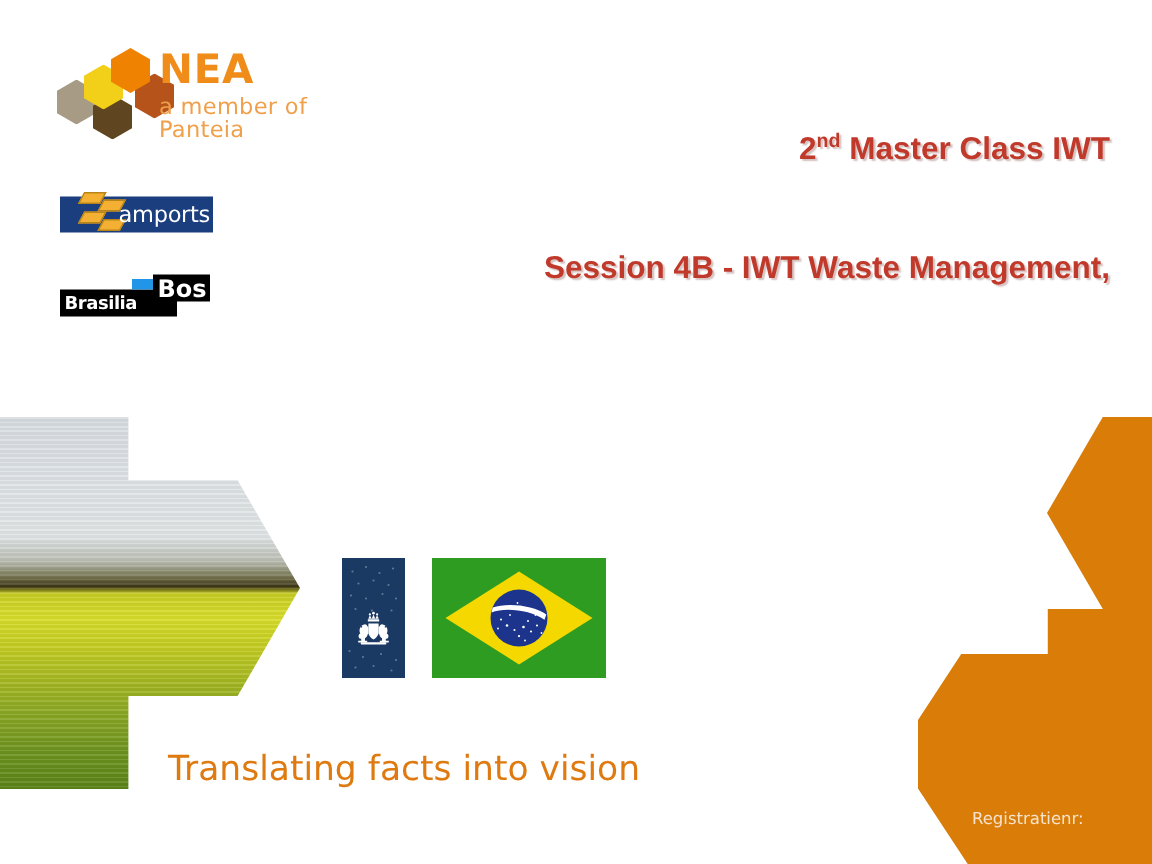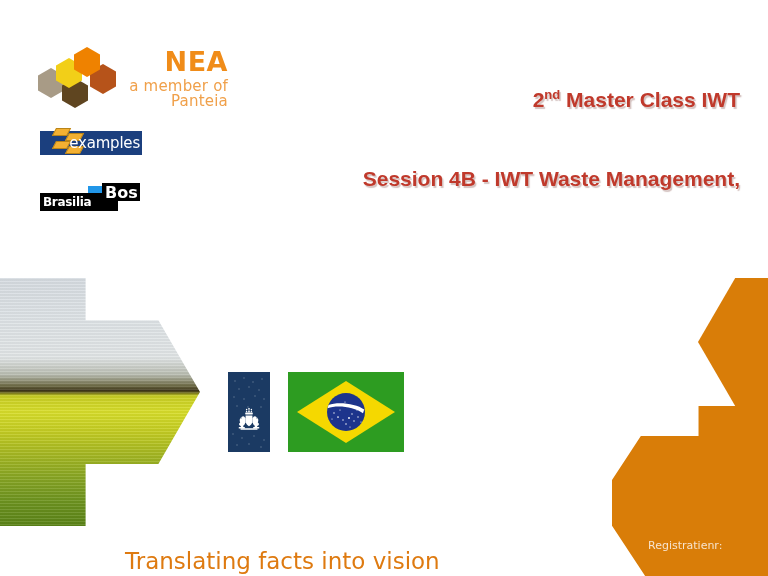--- a/index.html
+++ b/index.html
@@ -18,24 +18,23 @@
     width: 768px;
     height: 576px;
     background: #ffffff;
     overflow: hidden;
   }
 
   
   .nea-logo {
     position: absolute;
     left: 38px;
-    top: 44px;
+    top: 29px;
     width: 190px;
     height: 58px;
-    text-align: right;
   }
   .nea-hexes {
     position: absolute;
     left: 0;
     top: 2px;
     width: 68px;
     height: 56px;
   }
   .hex {
     position: absolute;
@@ -271,28 +270,27 @@
     font-family: "DejaVu Sans", sans-serif;
     font-size: 11px;
     color: #f7e3cd;
     line-height: 1;
     z-index: 5;
   }
 
   
   .tagline {
     position: absolute;
-    left: 125px;
+    left: 112px;
     top: 500px;
     font-family: "DejaVu Sans", sans-serif;
     font-size: 23px;
     color: #de7a10;
     line-height: 1.2;
     white-space: nowrap;
-    margin-top: 48px;
   }
 
   
   .flag-nl {
     position: absolute;
     left: 228px;
     top: 372px;
     width: 42px;
     height: 80px;
     background: #1b3a63;
@@ -332,21 +330,21 @@
       <div class="nea-sub">a member of Panteia</div>
     </div>
   </div>
 
   <div class="amports-logo">
     <div class="amports-bar"></div>
     <div class="amp-par amp-p1"></div>
     <div class="amp-par amp-p2"></div>
     <div class="amp-par amp-p3"></div>
     <div class="amp-par amp-p4"></div>
-    <div class="amports-word">examples</div>
+    <div class="amports-word">amports</div>
   </div>
 
   <div class="wb-logo">
     <div class="wb-main"></div>
     <div class="wb-blue"></div>
     <div class="wb-bos"></div>
     <div class="wb-main-text">Brasilia</div>
     <div class="wb-plus">+</div>
     <div class="wb-bos-text">Bos</div>
   </div>

